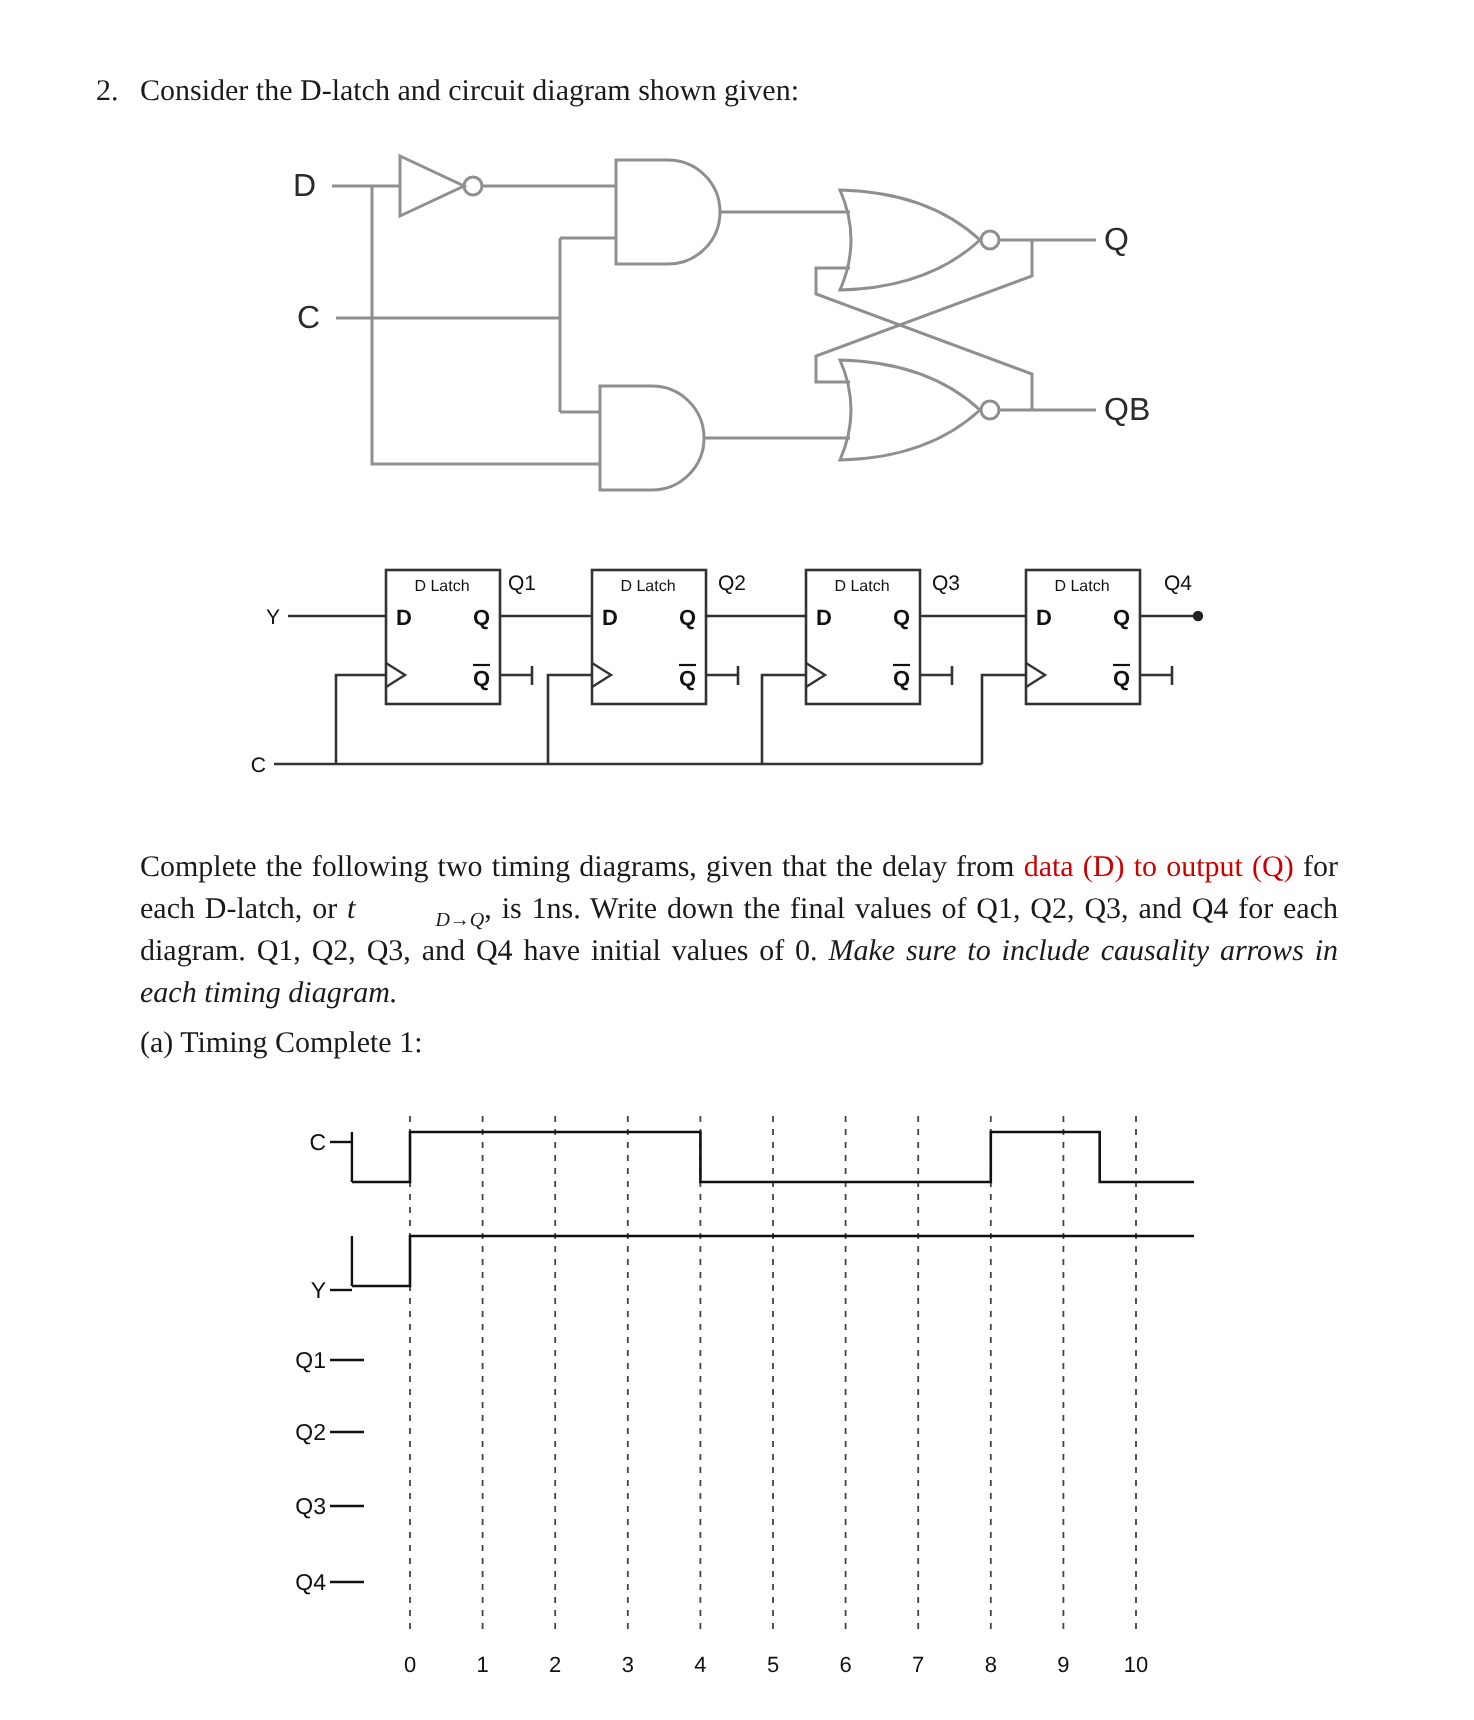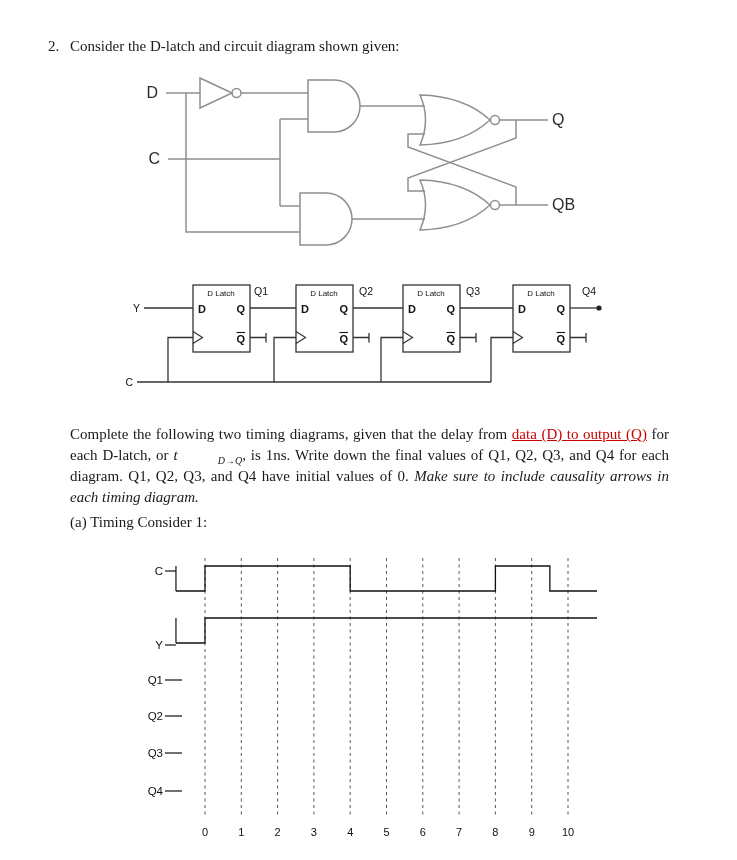--- a/index.html
+++ b/index.html
@@ -4,21 +4,21 @@
 <style>
   html,body{margin:0;padding:0;}
   body{
     width:737px;height:860px;background:#ffffff;position:relative;overflow:hidden;
     font-family:"Liberation Serif","DejaVu Serif",serif;color:#1a1a1a;
   }
   .abs{position:absolute;}
   .title{left:48px;top:38px;width:660px;font-size:15px;}
   .title .num{display:inline-block;width:22px;}
   .para{left:70px;top:424px;width:599px;font-size:15px;line-height:21px;text-align:justify;margin:0;}
-  .red{color:#cc0000;text-decoration:underline;}
+  .red{color:#cc0000;}
   .para sub{font-size:10px;font-style:italic;line-height:0;margin-left:40px;}
   .part-a{left:70px;top:514px;font-size:15px;}
   svg text{font-family:"Liberation Sans","DejaVu Sans",sans-serif;}
   .c1{left:128px;top:60px;}
   .c2{left:100px;top:275px;}
   .td{left:125px;top:548px;}
 </style>
 </head>
 <body>
 
@@ -138,21 +138,21 @@
     <text x="33" y="111" text-anchor="end">C</text>
     <text x="161" y="20" text-anchor="middle">Q1</text>
     <text x="266" y="20" text-anchor="middle">Q2</text>
     <text x="373" y="20" text-anchor="middle">Q3</text>
     <text x="489" y="20" text-anchor="middle">Q4</text>
   </g>
 </svg>
 
 <p class="abs para"><span>Complete the following two timing diagrams, given that the delay from </span><span class="red" style="color: rgb(204, 0, 0);">data (D) to output (Q)</span><span> for each D-latch, or </span><i>t</i><sub>D→Q</sub><span>, is 1ns. Write down the final values of Q1, Q2, Q3, and Q4 for each diagram. Q1, Q2, Q3, and Q4 have initial values of 0. </span><i>Make sure to include causality arrows in each timing diagram.</i></p>
 
-<div class="abs part-a">(a) Timing Consider 1:</div>
+<div class="abs part-a">(a) Timing Complete 1:</div>
 
 <svg id="timing-svg" class="abs td" width="500" height="300" viewBox="0 0 500 300">
     <line x1="80" y1="10" x2="80" y2="270" stroke="#444" stroke-width="0.9" stroke-dasharray="3,3.5"></line>
     <text x="80" y="288" text-anchor="middle" font-size="11" fill="#111">0</text>
     <line x1="116.3" y1="10" x2="116.3" y2="270" stroke="#444" stroke-width="0.9" stroke-dasharray="3,3.5"></line>
     <text x="116.3" y="288" text-anchor="middle" font-size="11" fill="#111">1</text>
     <line x1="152.6" y1="10" x2="152.6" y2="270" stroke="#444" stroke-width="0.9" stroke-dasharray="3,3.5"></line>
     <text x="152.6" y="288" text-anchor="middle" font-size="11" fill="#111">2</text>
     <line x1="188.89999999999998" y1="10" x2="188.89999999999998" y2="270" stroke="#444" stroke-width="0.9" stroke-dasharray="3,3.5"></line>
     <text x="188.89999999999998" y="288" text-anchor="middle" font-size="11" fill="#111">3</text>

